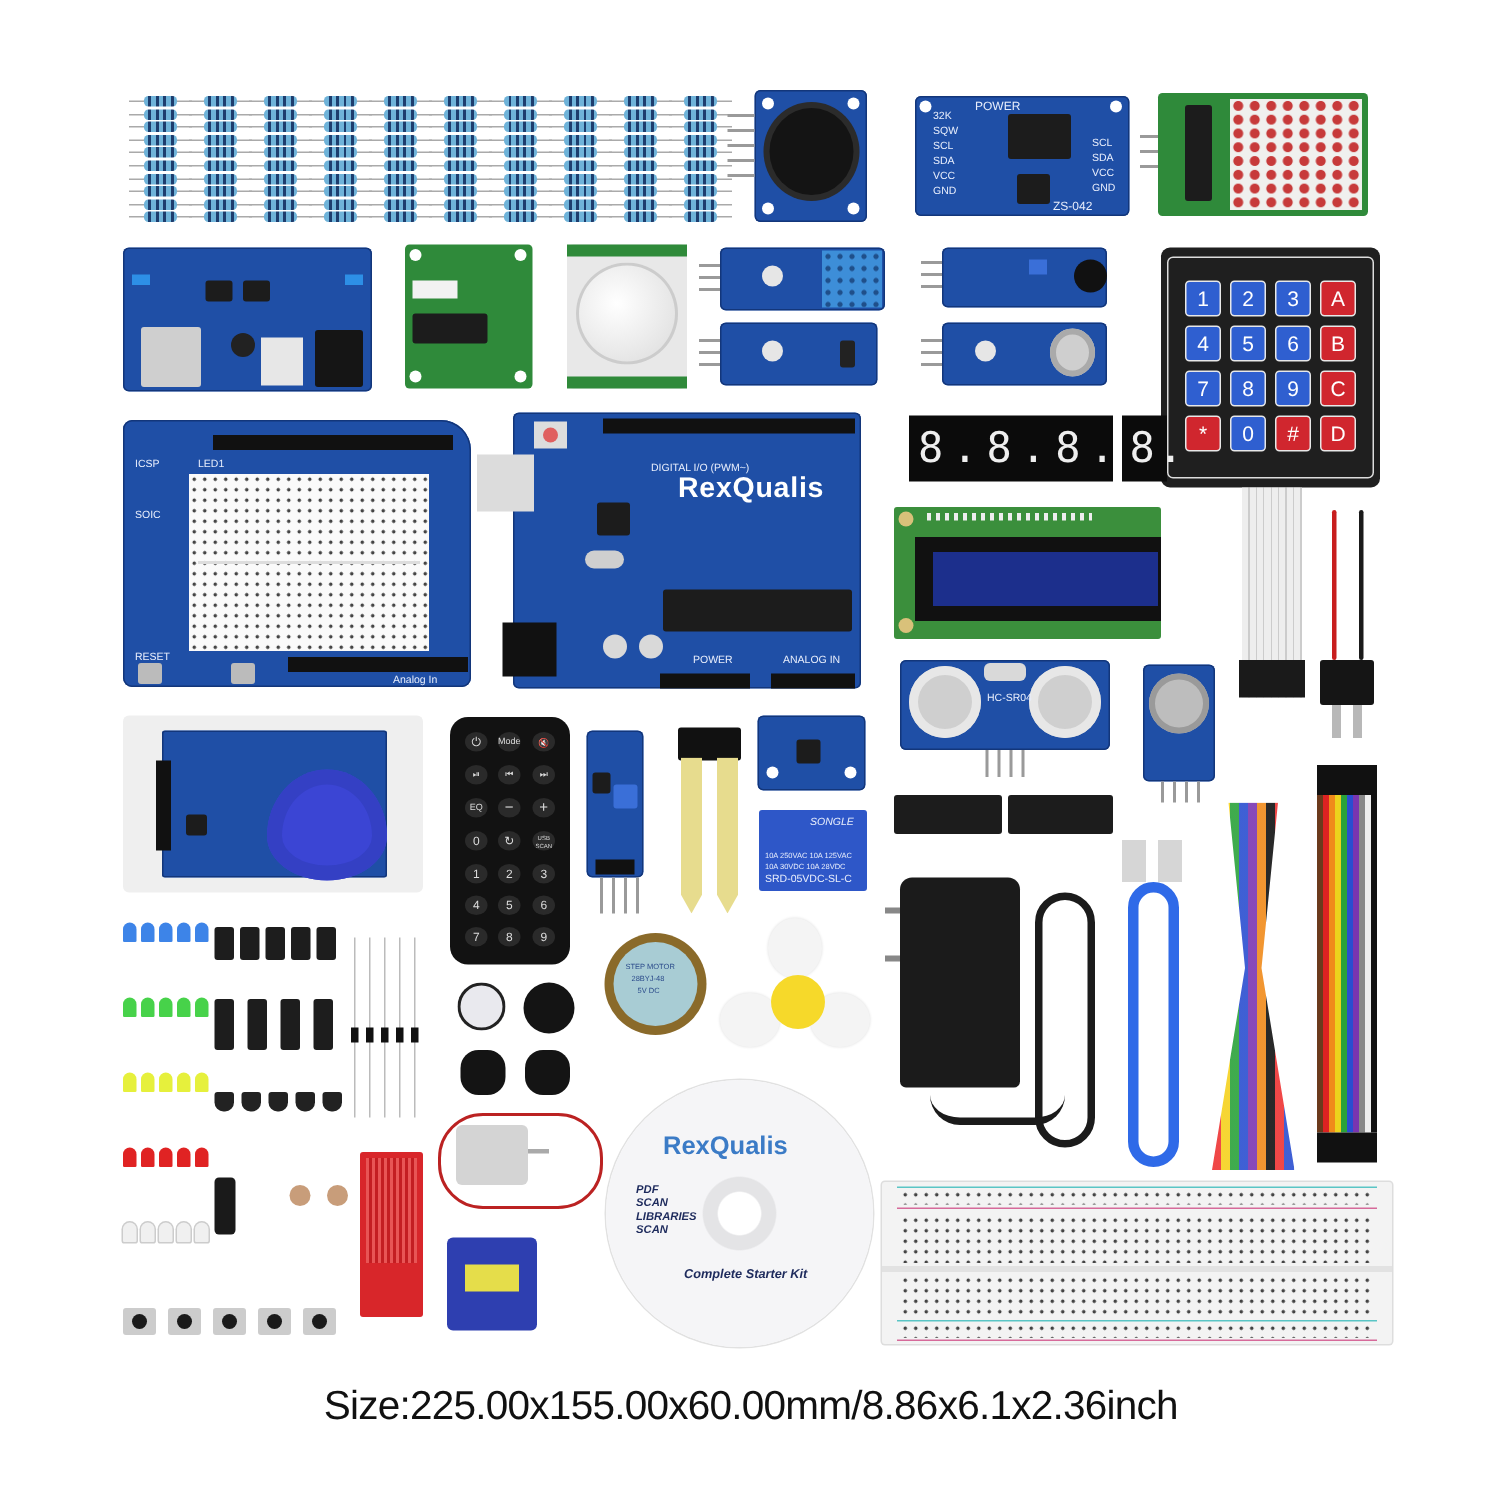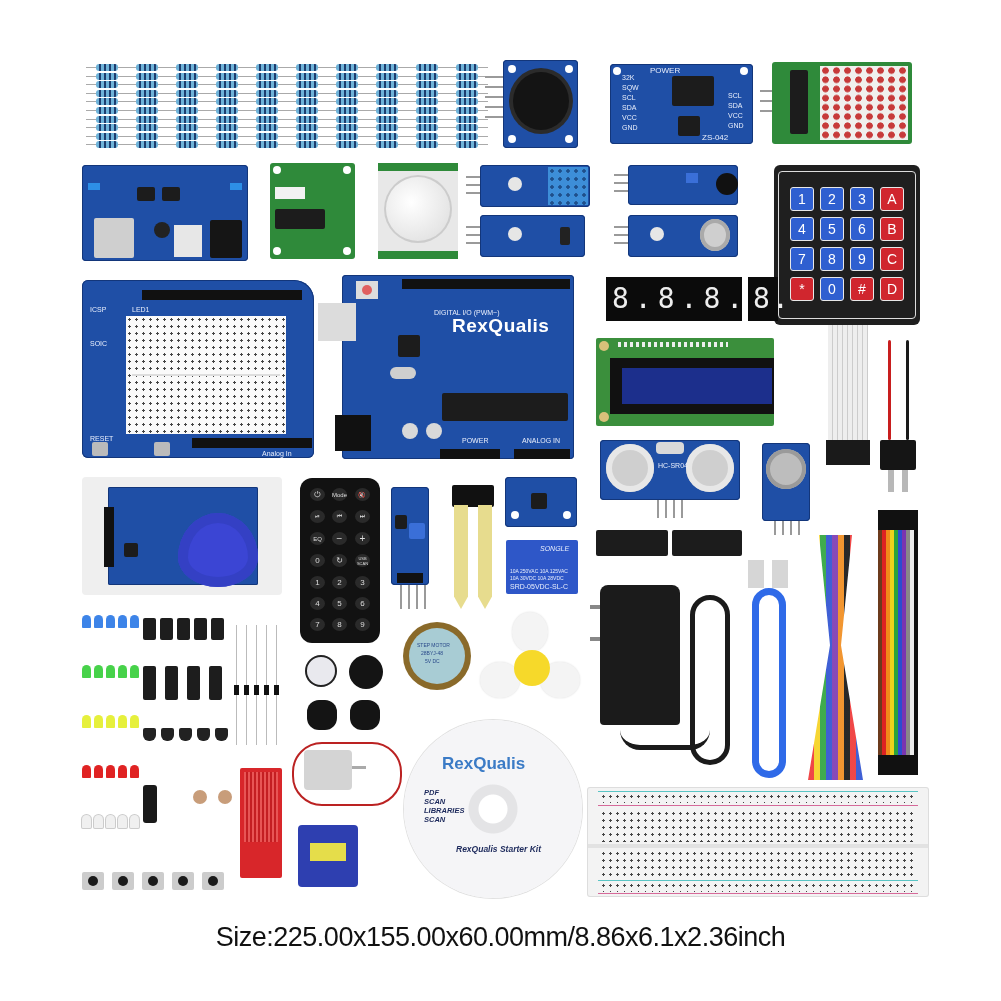--- a/index.html
+++ b/index.html
@@ -548,21 +548,21 @@
 </div>
 
 <div class="abs" style="left:404px;top:720px;width:178px;height:178px;border-radius:50%;background:radial-gradient(circle,#fff 0 14px,#e4e4e6 15px 24px,#f5f5f7 25px);box-shadow:0 0 0 1px #e1e1e1;">
   <div class="abs" style="left:38px;top:34px;color:#3b7bc6;font-weight:bold;font-size:17px;">RexQualis</div>
   <div class="abs" style="left:20px;top:68px;font-size:7.5px;font-weight:bold;font-style:italic;color:#1d2a5c;line-height:9px;">
     <div>PDF</div>
     <div>SCAN</div>
     <div>LIBRARIES</div>
     <div>SCAN</div>
   </div>
-  <div class="abs" style="left:52px;top:124px;font-size:8.5px;font-weight:bold;font-style:italic;color:#1d2a5c;">RexQualis Starter Kit</div>
+  <div class="abs" style="left:52px;top:124px;font-size:8.5px;font-weight:bold;font-style:italic;color:#1d2a5c;">Complete Starter Kit</div>
 </div>
 
 <div class="abs" style="left:588px;top:788px;width:340px;height:108px;background:#f3f3f3;border-radius:2px;box-shadow:0 0 0 1px #ddd;">
   <div class="abs" style="left:10px;top:3px;width:320px;height:1px;background:#5ac5c5"></div>
   <div class="abs dot-grid" style="left:12px;top:5px;width:316px;height:10px;"></div>
   <div class="abs" style="left:10px;top:17px;width:320px;height:1px;background:#d66a9a"></div>
   <div class="abs dot-grid" style="left:12px;top:22px;width:316px;height:32px;"></div>
   <div class="abs" style="left:0;top:56px;width:340px;height:4px;background:#e2e2e2"></div>
   <div class="abs dot-grid" style="left:12px;top:62px;width:316px;height:28px;"></div>
   <div class="abs" style="left:10px;top:92px;width:320px;height:1px;background:#5ac5c5"></div>

